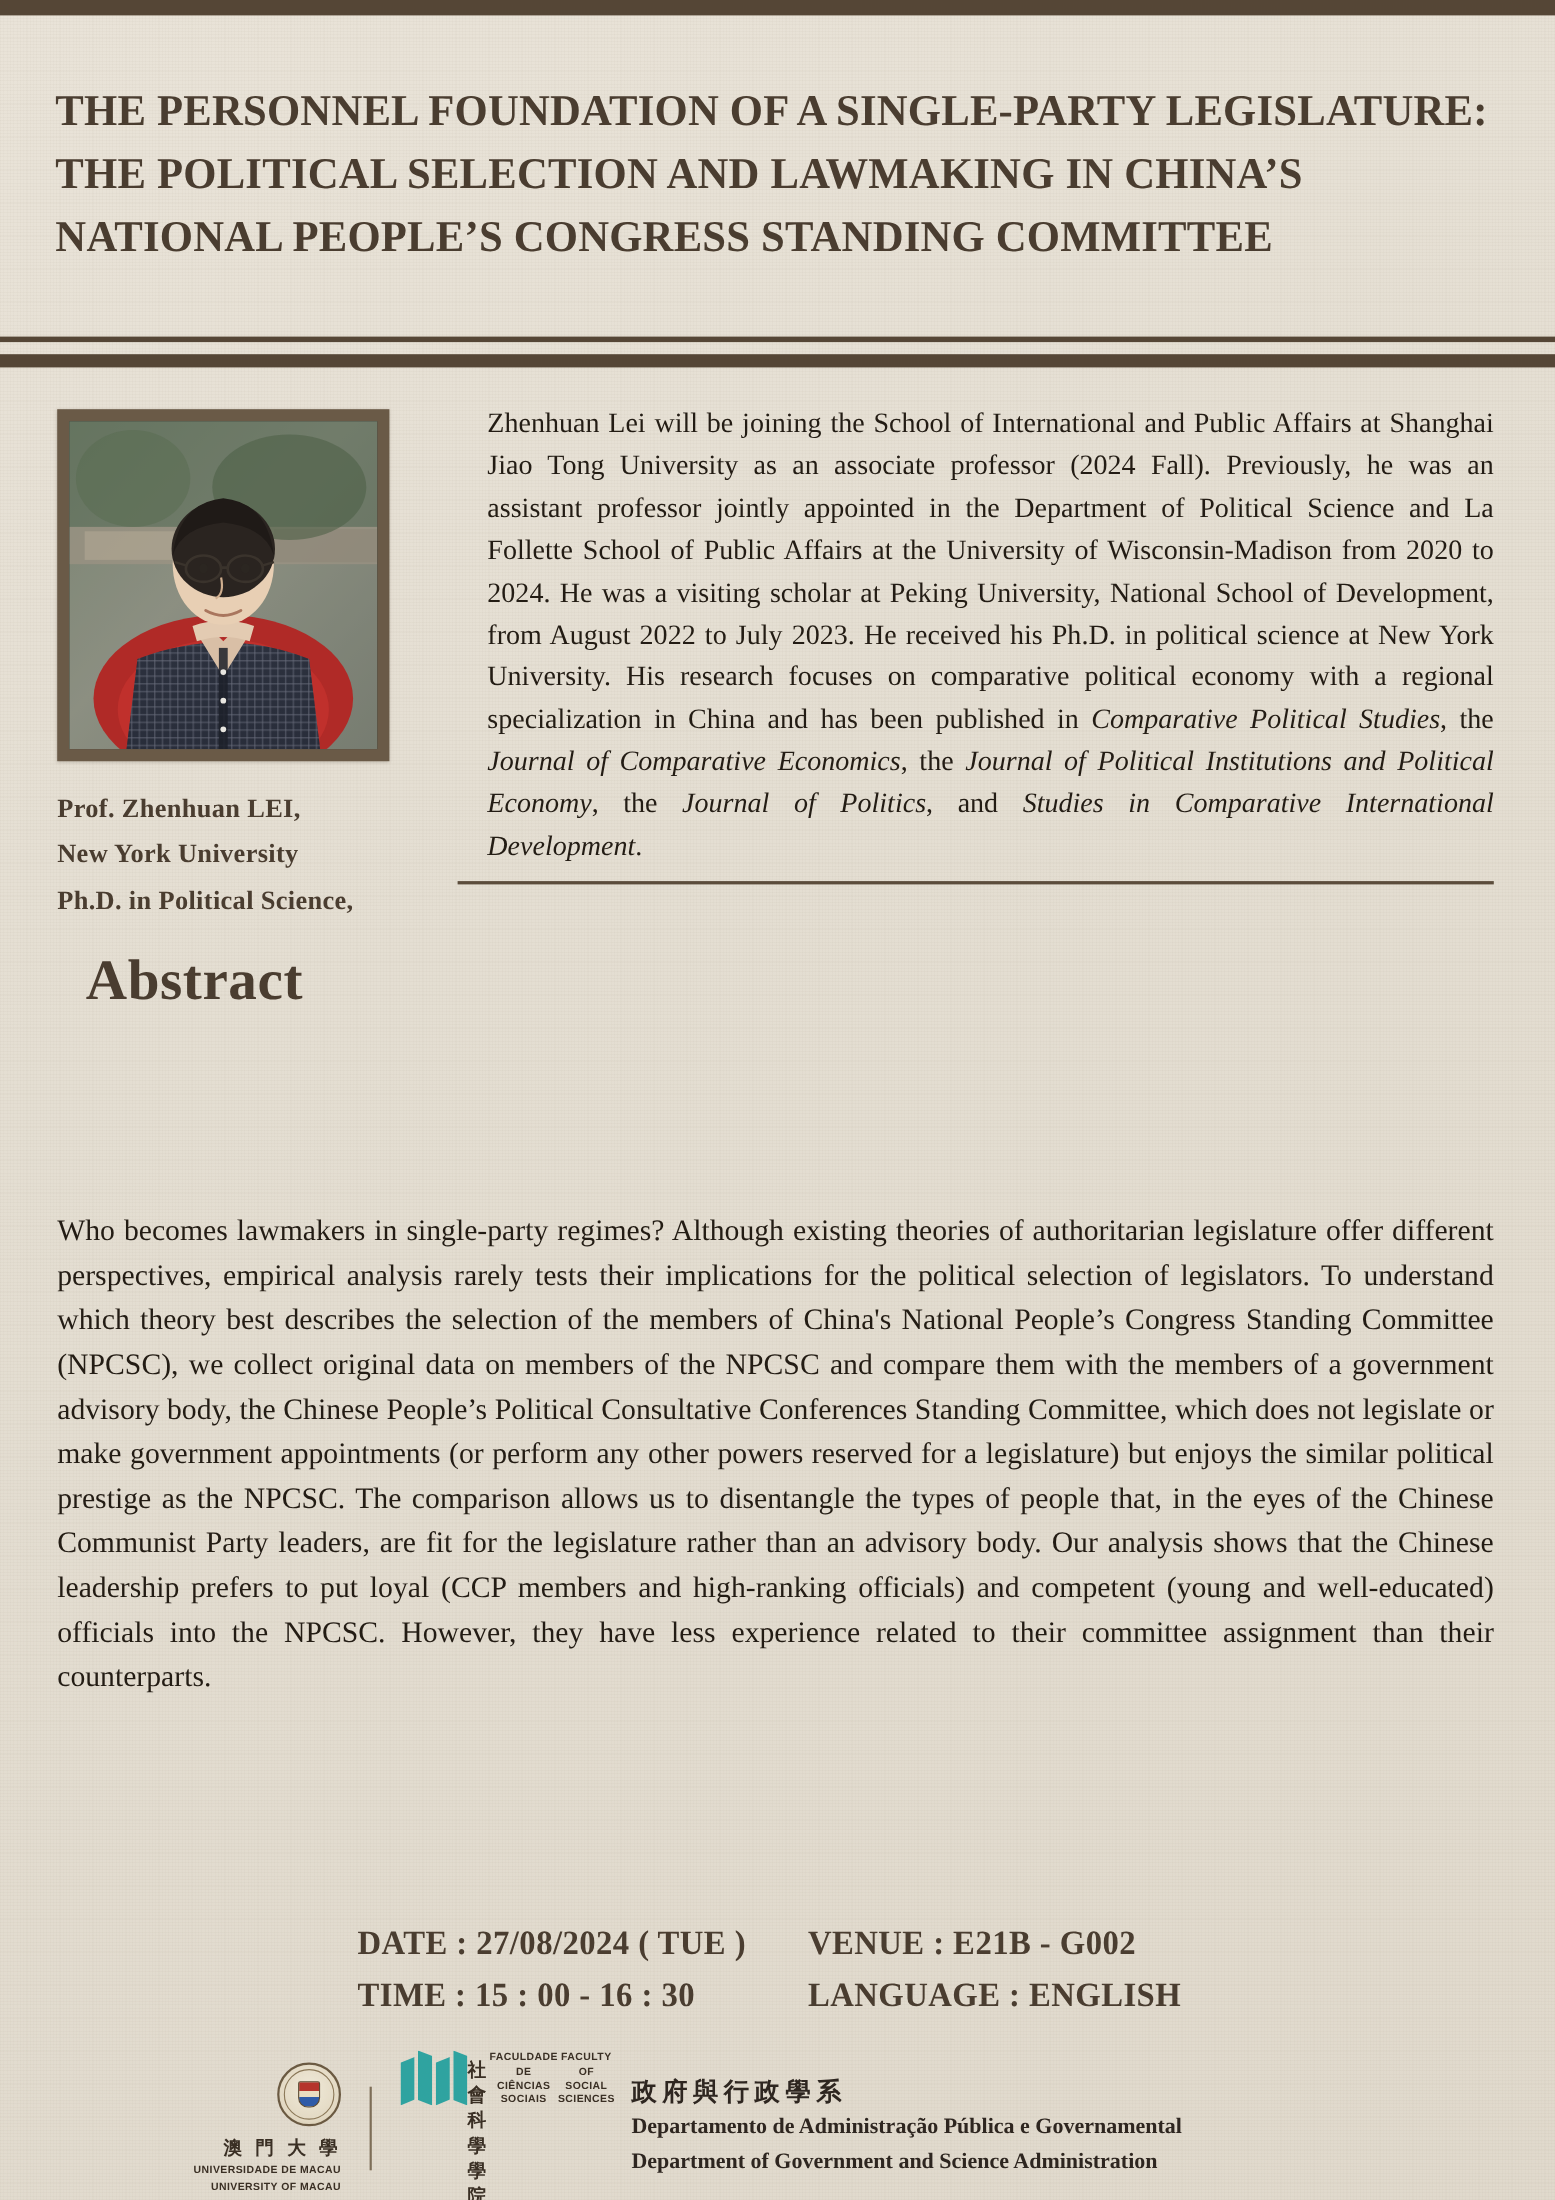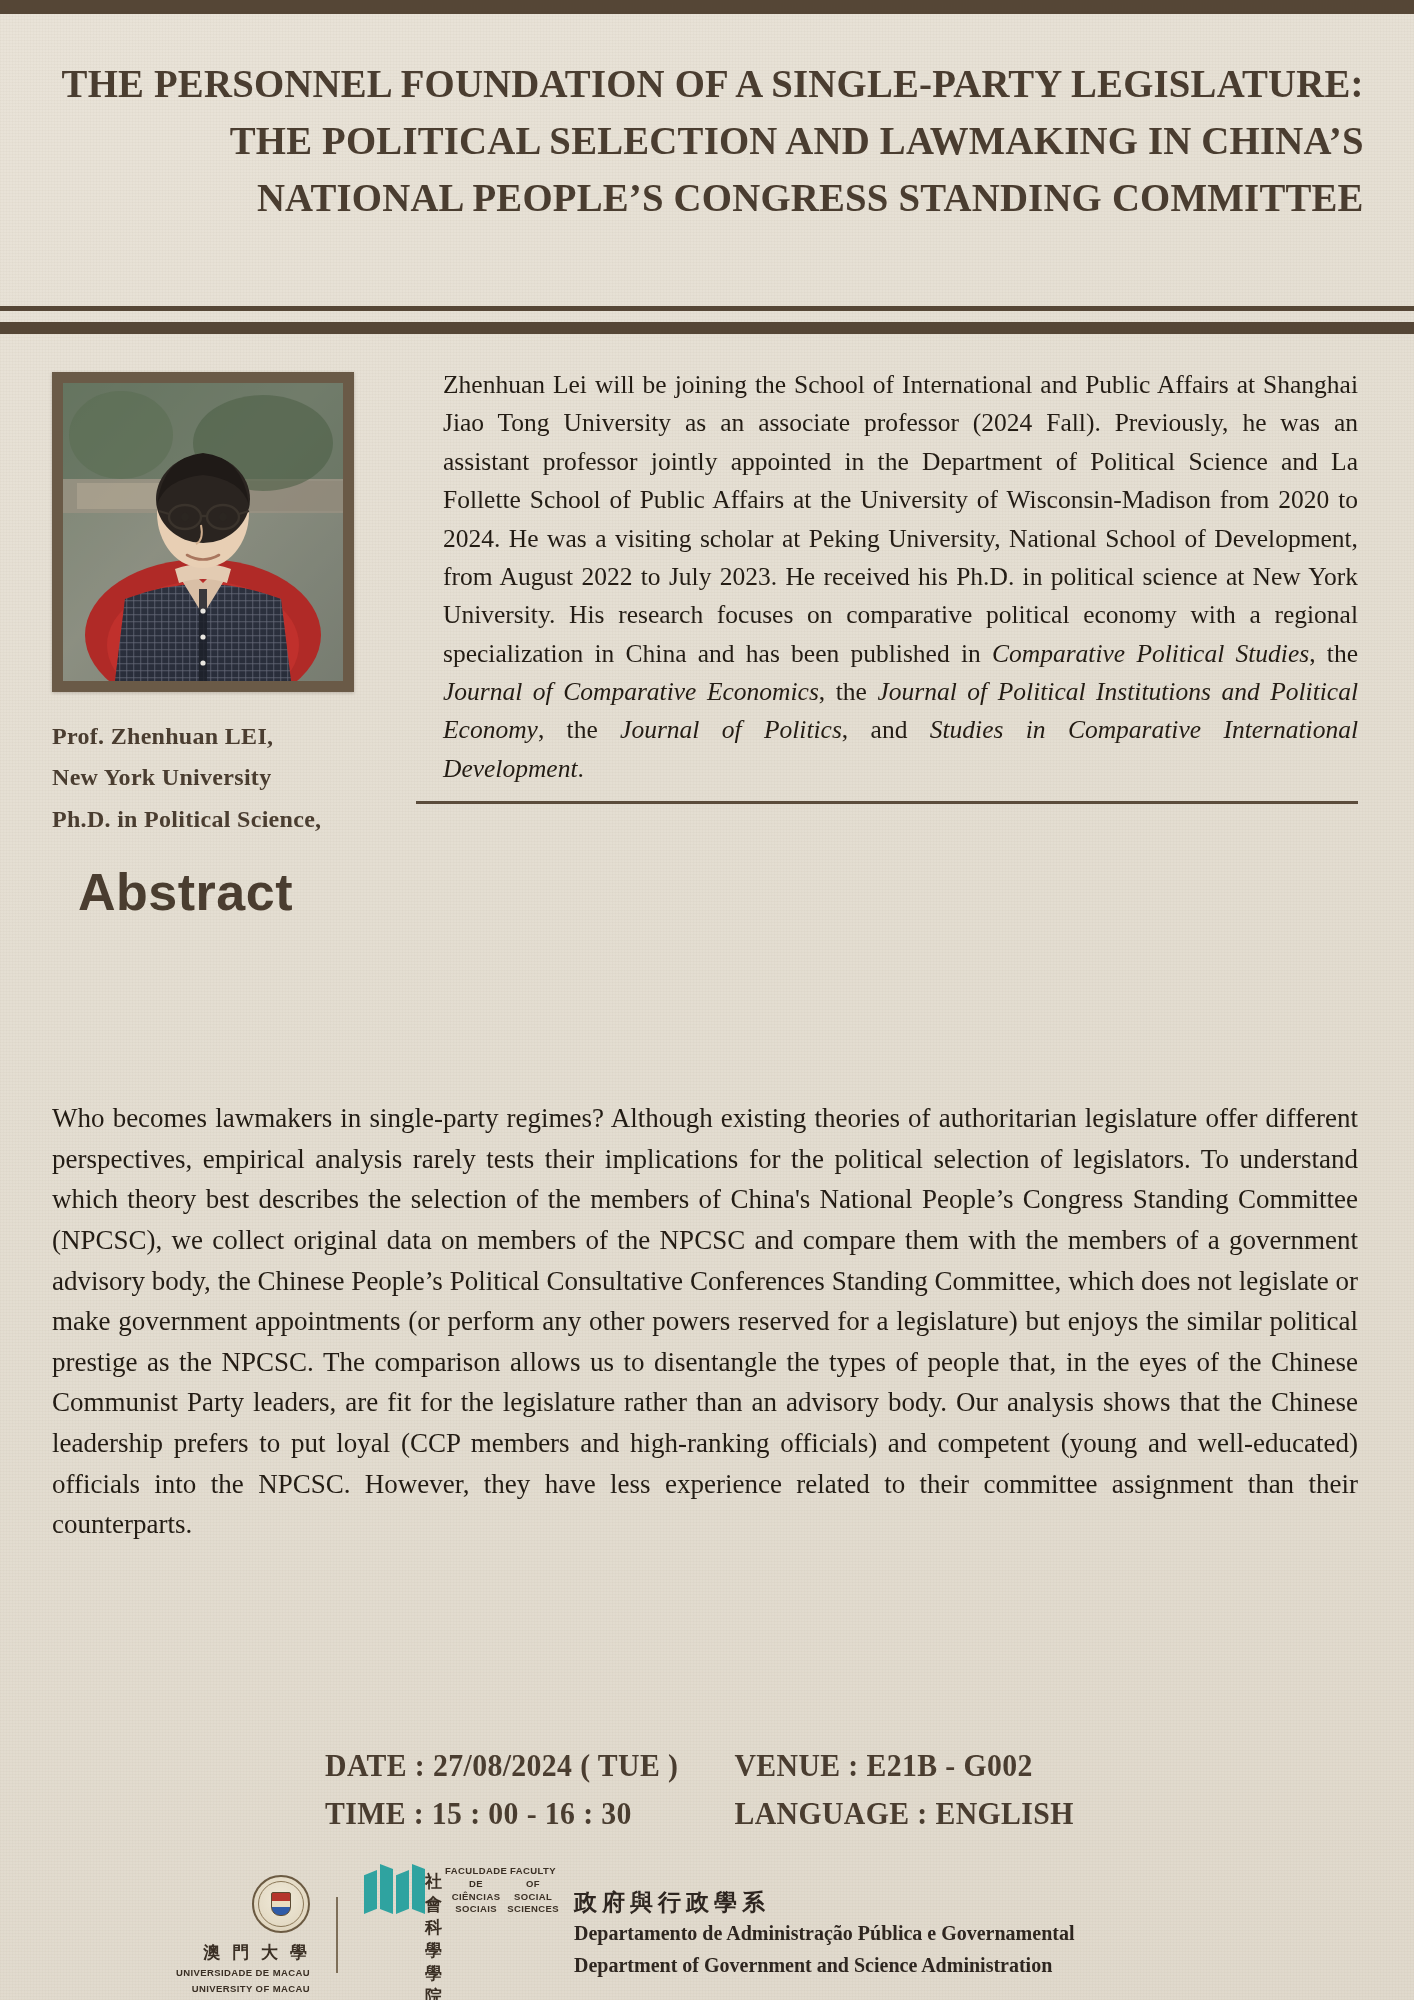--- a/index.html
+++ b/index.html
@@ -27,22 +27,22 @@
     position: absolute;
     top: 0; left: 0; right: 0;
     height: 14px;
     background: #554636;
   }
 
   
   .title-block {
     position: absolute;
     top: 14px; left: 0; right: 0;
-    padding: 42px 30px 22px 30px;
-    text-align: right;
+    padding: 59px 30px 22px 30px;
+    text-align: left;
   }
   .title-text {
     font-family: "Liberation Serif", serif;
     font-weight: bold;
     font-size: 40px;
     line-height: 1.42;
     letter-spacing: 0.2px;
     color: #4a3d30;
     transform: scaleX(0.97);
     transform-origin: center;
@@ -100,21 +100,21 @@
     font-weight: bold;
     font-size: 24px;
     line-height: 1.72;
     color: #4a3d30;
     letter-spacing: 0.3px;
   }
 
   .abstract-heading {
     margin-top: 22px;
     padding-left: 26px;
-    font-family: Liberation Sans, sans-serif;
+    font-family: Liberation Serif, serif;
     font-weight: bold;
     font-size: 52px;
     color: #4a3d30;
     letter-spacing: 0.5px;
   }
 
   .right-col {
     flex: 1;
     padding: 14px 56px 0 16px;
     position: relative;

